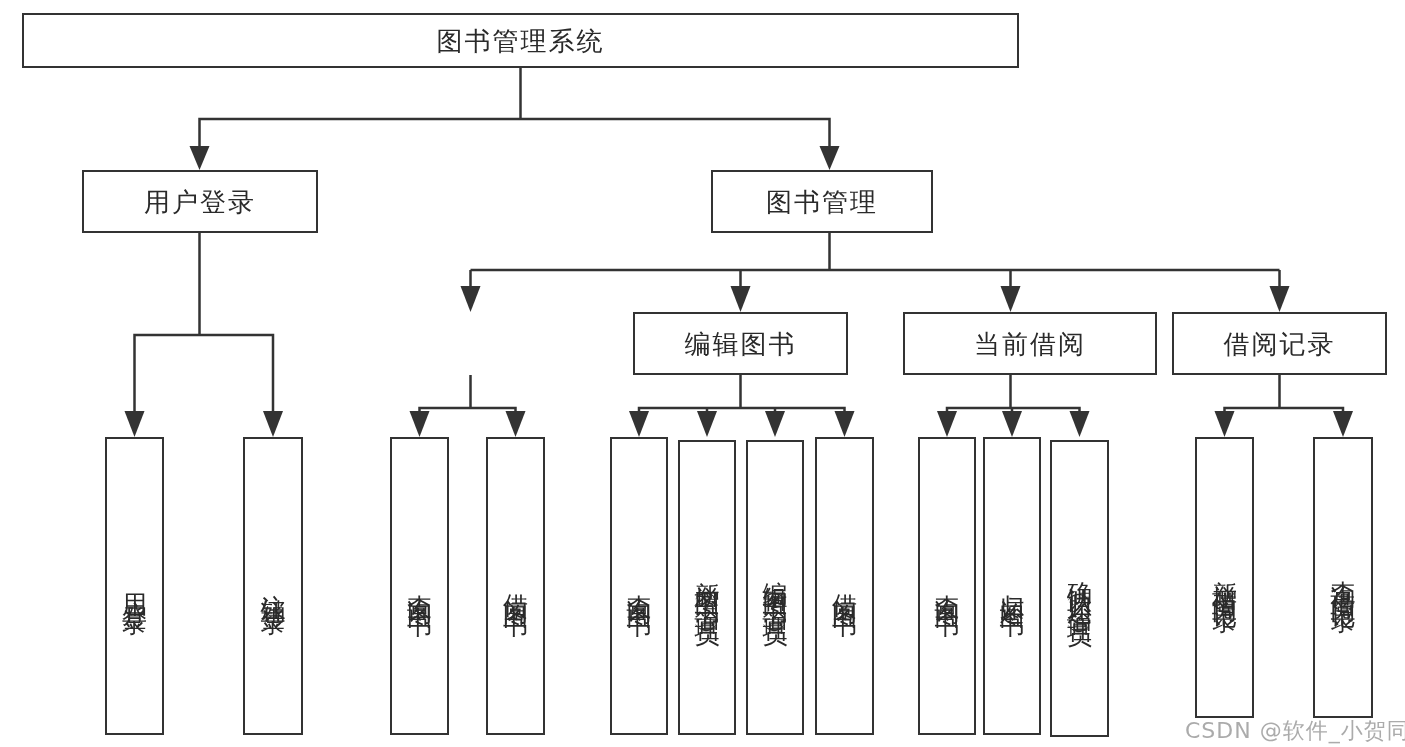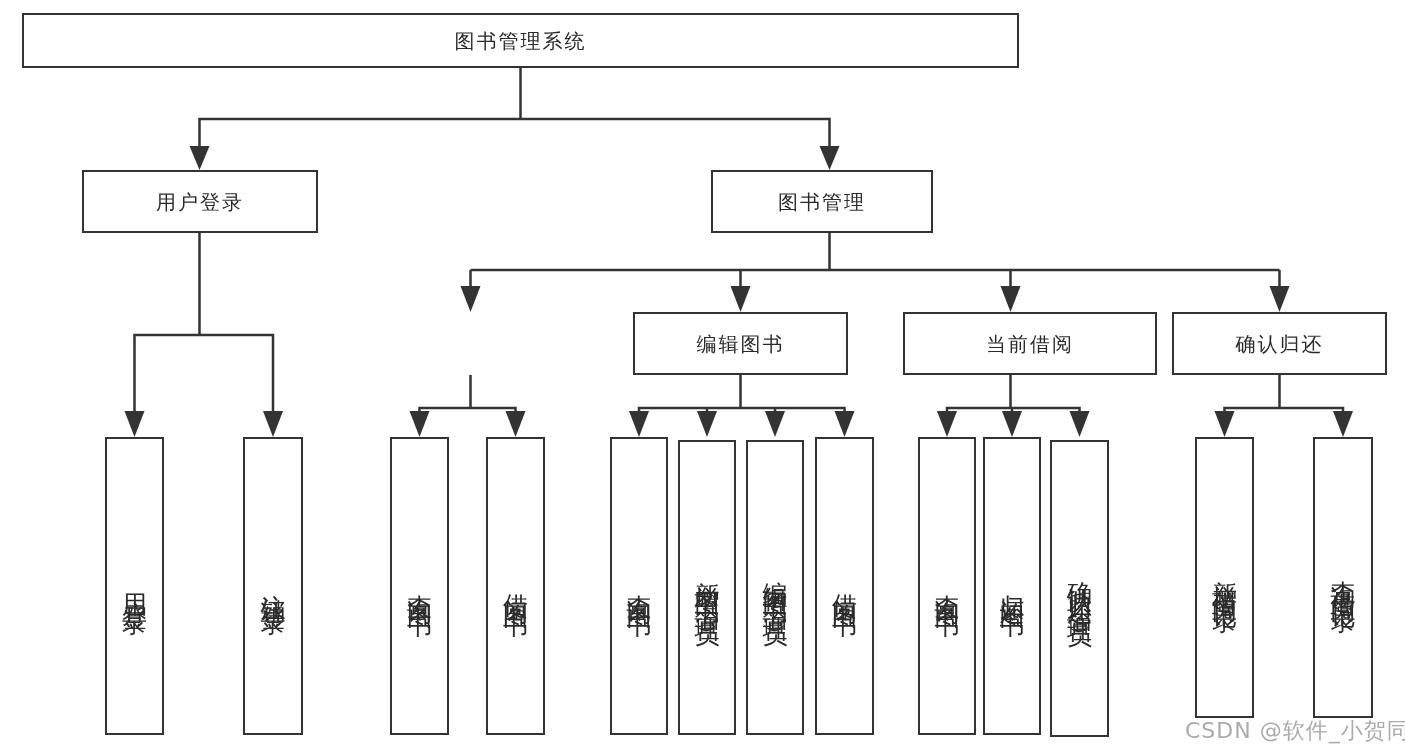--- a/index.html
+++ b/index.html
@@ -23,21 +23,21 @@
   .connectors polygon{fill:var(--line);stroke:none;}
   .node{
     position:absolute;
     box-sizing:border-box;
     border:2.5px solid var(--line);
     background:var(--box-bg);
     color:var(--text);
     display:flex;align-items:center;justify-content:center;
   }
   .node .lbl{
-    font-size:20px;
+    font-size:26px;
     letter-spacing:2px;
     line-height:1;
     white-space:nowrap;
   }
   .leaf .lbl{
     writing-mode:vertical-rl;
     text-orientation:mixed;
     font-size:25px;
     letter-spacing:6px;
     line-height:1;
@@ -108,21 +108,21 @@
     <span class="lbl">图书管理</span>
   </div>
 
   <div class="node" style="left:633px;top:312px;width:215px;height:63px">
     <span class="lbl">编辑图书</span>
   </div>
   <div class="node" style="left:903px;top:312px;width:254px;height:63px">
     <span class="lbl">当前借阅</span>
   </div>
   <div class="node" style="left:1172px;top:312px;width:215px;height:63px">
-    <span class="lbl">确认归还</span>
+    <span class="lbl">借阅记录</span>
   </div>
 
   <div class="node leaf" style="left:105px;top:437px;width:59px;height:298px">
     <span class="lbl">用户登录</span>
   </div>
   <div class="node leaf" style="left:243px;top:437px;width:60px;height:298px">
     <span class="lbl">注销登录</span>
   </div>
 
   <div class="node leaf" style="left:390px;top:437px;width:59px;height:298px">

